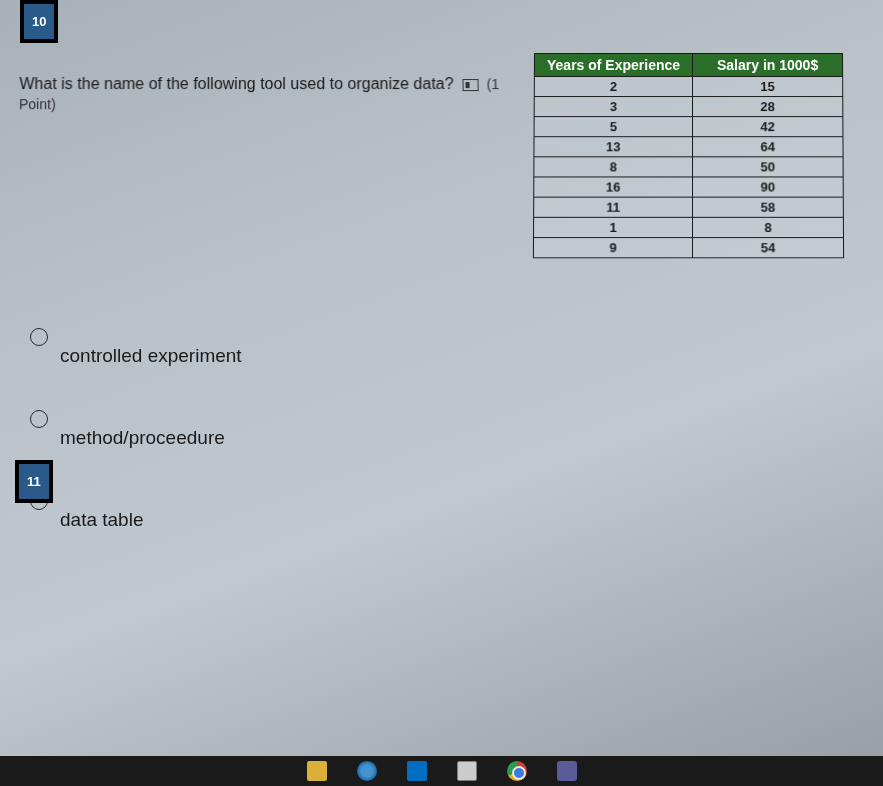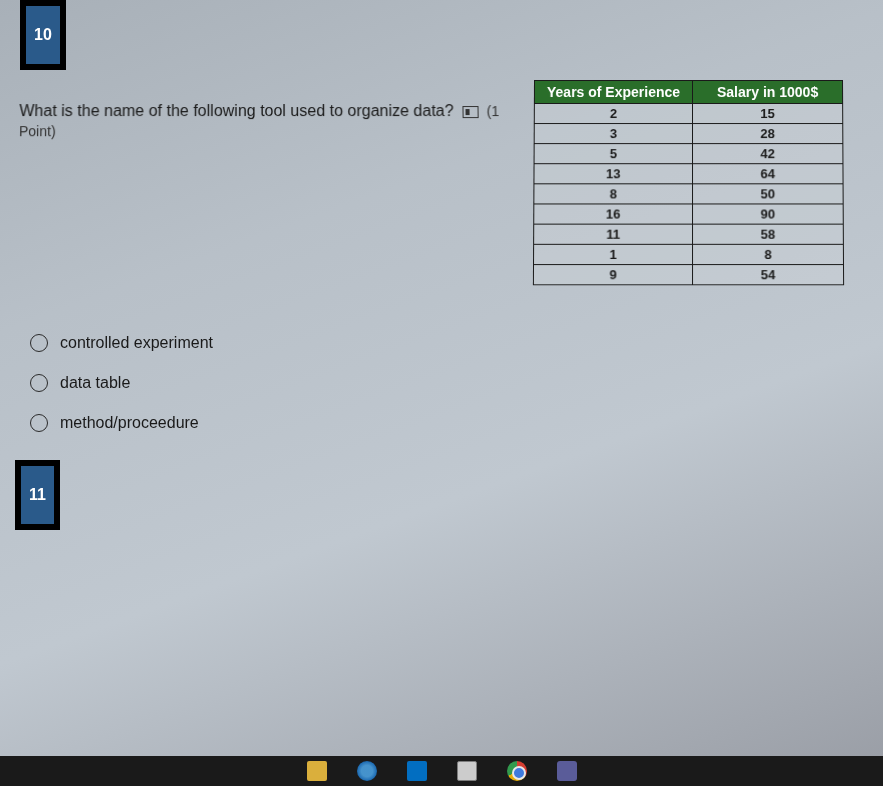--- a/index.html
+++ b/index.html
@@ -13,24 +13,24 @@
       width: 883px;
       height: 786px;
       overflow: hidden;
       position: relative;
       color: #1a1a1a;
     }
     .q-badge {
       display: inline-block;
       background: #2a5a8a;
       color: #fff;
-      padding: 20px 8px;
-      font-size: 16px;
+      padding: 10px 8px;
+      font-size: 13px;
       font-weight: bold;
-      border: 6px solid #000000;
+      border: 4px solid #000000;
     }
     .q10 {
       position: absolute;
       top: 0;
       left: 0;
       right: 0;
       padding: 0 20px;
     }
     .q10-header {
       display: flex;
@@ -108,22 +108,23 @@
     }
     .radio {
       width: 18px;
       height: 18px;
       border: 1.5px solid #2a2a2a;
       border-radius: 50%;
       flex-shrink: 0;
       background: transparent;
     }
     .option-label {
-      font-size: 16px;
-      color: #1a1a1a;
+      font-size: 19px;
+      color: #1a1a1a;
+      margin-top: 38px;
     }
     .q11 {
       position: absolute;
       top: 460px;
       left: 0;
       right: 0;
       padding: 0 15px;
     }
     .q11-text {
       font-size: 15px;
@@ -221,25 +222,25 @@
         </tbody>
     </table>
   </div>
   <div class="options">
     <div class="option">
       <span class="radio"></span>
       <span class="option-label">controlled experiment</span>
     </div>
     <div class="option">
       <span class="radio"></span>
-      <span class="option-label">data table</span>
+      <span class="option-label">method/proceedure</span>
     </div>
     <div class="option">
       <span class="radio"></span>
-      <span class="option-label">method/proceedure</span>
+      <span class="option-label">data table</span>
     </div>
   </div>
 </div>
 
 <div class="q11">
   <span class="q-badge">11</span>
 </div>
 
 <div class="taskbar">
   <div class="tb-icon tb-folder"></div>

